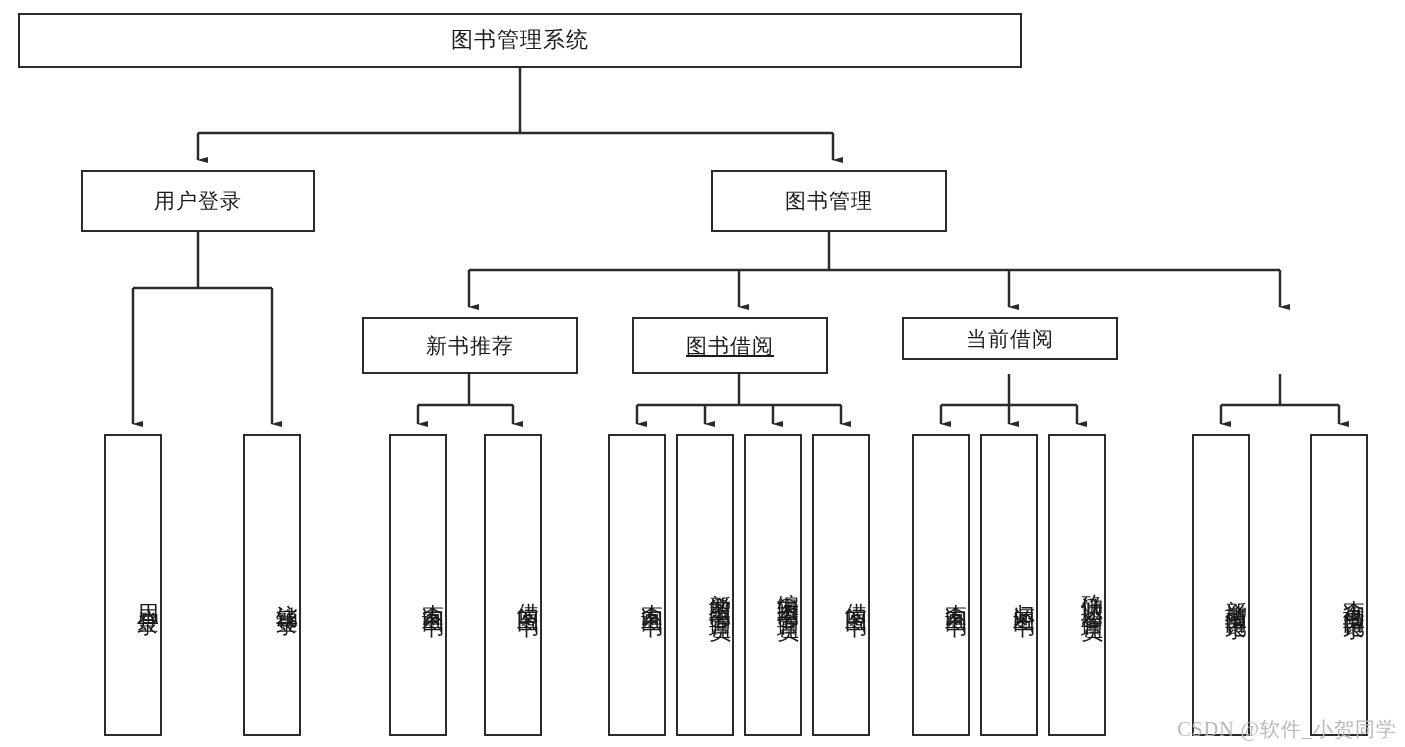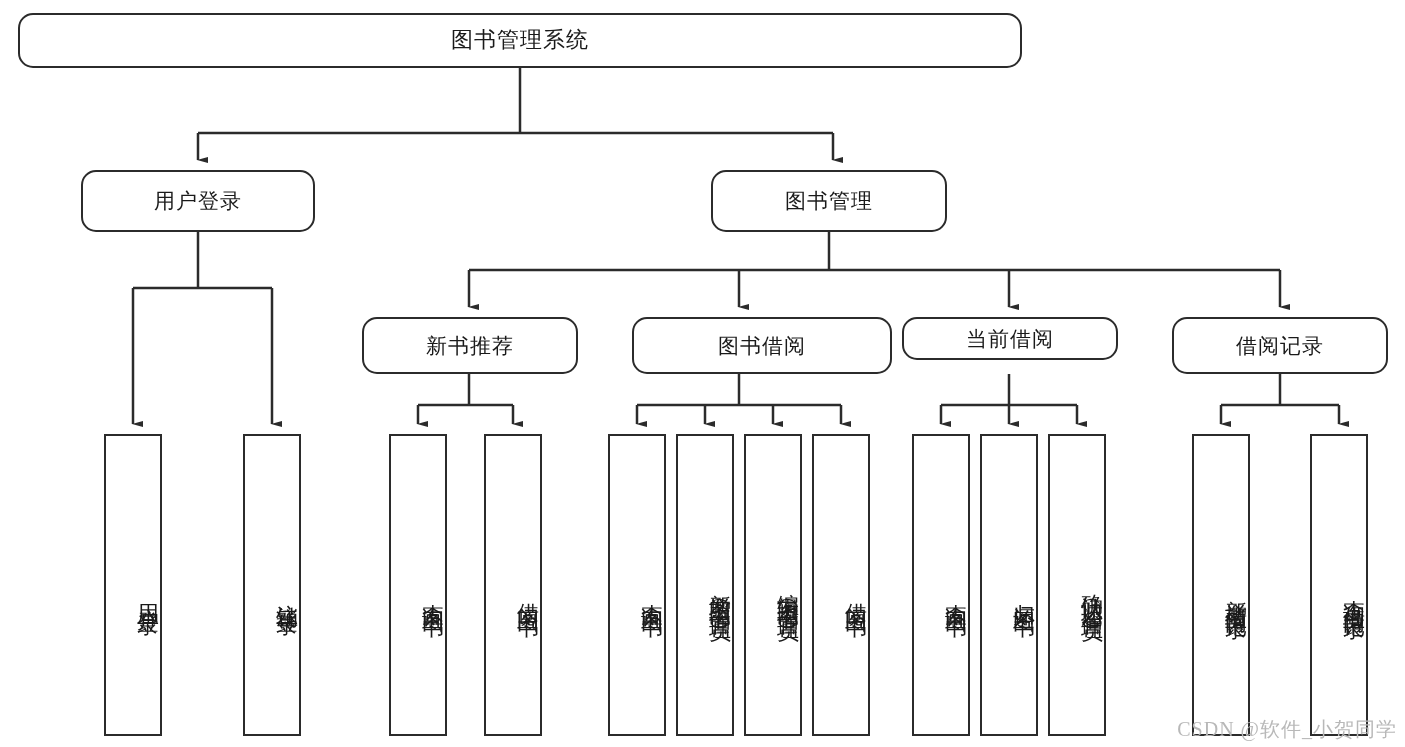--- a/index.html
+++ b/index.html
@@ -19,21 +19,20 @@
     border:2px solid #2b2b2b;
     display:flex;
     align-items:center;
     justify-content:center;
     color:#1a1a1a;
   }
   .node.h{
     font-size:21px;
     line-height:1.1;
     letter-spacing:1px;
-    border-radius:15px;
   }
   .node.root{font-size:22px;}
   .node.v{
     writing-mode:vertical-rl;
     text-orientation:upright;
     align-items:flex-start;
     justify-content:center;
     padding-top:18px;
     font-size:22px;
     letter-spacing:4px;
@@ -106,23 +105,22 @@
       <path d="M1339,405 L1339,424" marker-end="url(#arw)"></path>
     </g>
   </svg>
 
   <div class="node h root" style="left:18px;top:13px;width:1004px;height:55px;">图书管理系统</div>
 
   <div class="node h" style="left:81px;top:170px;width:234px;height:62px;">用户登录</div>
   <div class="node h" style="left:711px;top:170px;width:236px;height:62px;">图书管理</div>
 
   <div class="node h" style="left:362px;top:317px;width:216px;height:57px;">新书推荐</div>
-  <div class="node h" style="left:632px;top:317px;width:260px;height:57px;">图书借阅</div>
+  <div class="node h" style="left:632px;top:317px;width:196px;height:57px;text-decoration:underline;">图书借阅</div>
   <div class="node h" style="left:902px;top:317px;width:216px;height:43px;">当前借阅</div>
-  <div class="node h" style="left:1172px;top:317px;width:216px;height:57px;">借阅记录</div>
 
   <div class="node v" style="left:104px;top:434px;width:58px;height:302px;">用户登录</div>
   <div class="node v" style="left:243px;top:434px;width:58px;height:302px;">注销登录</div>
 
   <div class="node v" style="left:389px;top:434px;width:58px;height:302px;">查询图书</div>
   <div class="node v" style="left:484px;top:434px;width:58px;height:302px;">借阅图书</div>
 
   <div class="node v" style="left:608px;top:434px;width:58px;height:302px;">查询图书</div>
   <div class="node v" style="left:676px;top:434px;width:58px;height:302px;">新增图书（管理员）</div>
   <div class="node v" style="left:744px;top:434px;width:58px;height:302px;">编辑图书（管理员）</div>

